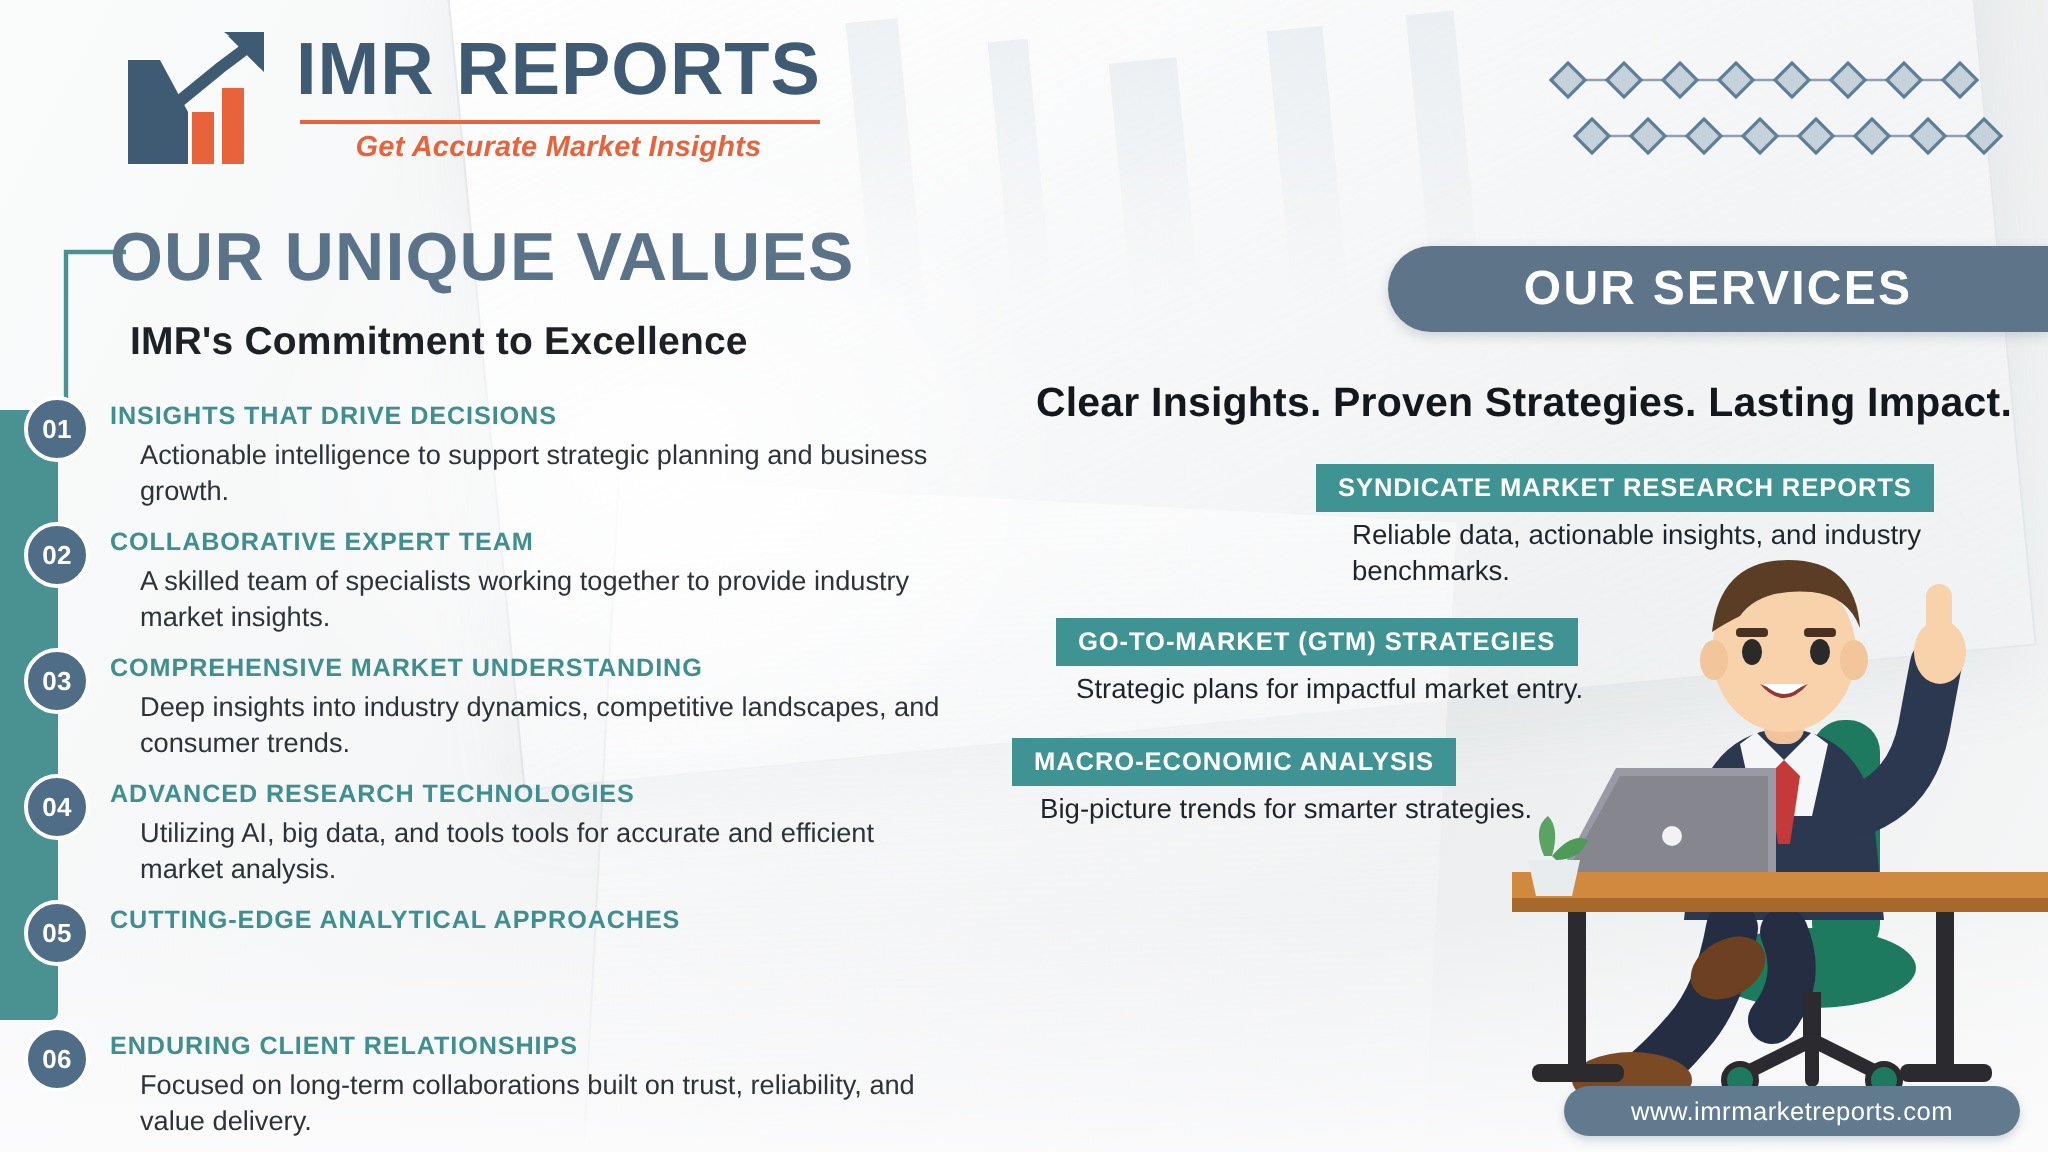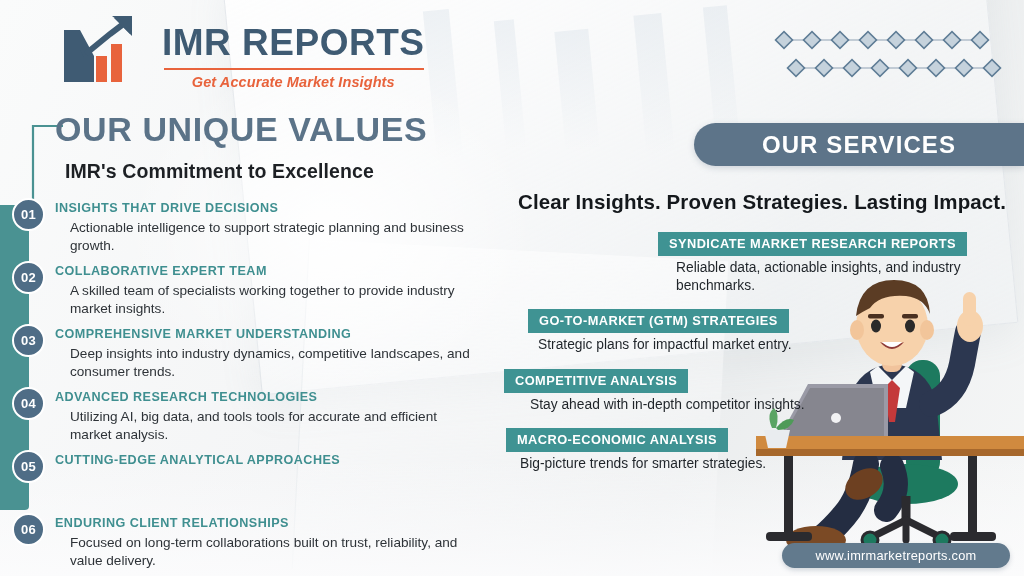--- a/index.html
+++ b/index.html
@@ -44,21 +44,21 @@
     border-left: 1px solid rgba(210,218,224,.35);
   }
   .vignette-bottom {
     position: absolute; left: 0; right: 0; bottom: 0; height: 120px;
     background: linear-gradient(180deg, rgba(255,255,255,0), rgba(252,252,253,.85));
   }
 
   
   .logo-block {
     position: absolute; left: 58px; top: 12px;
-    display: flex; align-items: flex-end; gap: 18px;
+    display: flex; align-items: flex-start; gap: 4px;
   }
   .logo-mark { width: 86px; height: 78px; display: block; }
   .logo-text { padding-top: 4px; }
   .logo-title {
     font-size: 37px; font-weight: 700; letter-spacing: .5px;
     color: #3f5b73; line-height: 1; white-space: nowrap;
   }
   .logo-rule { height: 1.6px; background: #e8633c; margin: 7px 0 4px 2px; }
   .logo-tag {
     font-size: 14.5px; font-style: italic; font-weight: 600;
@@ -365,24 +365,20 @@
     </div>
 
     <div class="svc-item svc-2">
     </div>
 
     <div class="svc-item svc-3">
       <div class="svc-tag">GO-TO-MARKET (GTM) STRATEGIES</div>
       <div class="svc-desc">Strategic plans for impactful market entry.</div>
     </div>
 
-    <div class="svc-item svc-4">
-      <div class="svc-tag">COMPETITIVE ANALYSIS</div>
-      <div class="svc-desc">Stay ahead with in-depth competitor insights.</div>
-    </div>
 
     <div class="svc-item svc-5">
       <div class="svc-tag">MACRO-ECONOMIC ANALYSIS</div>
       <div class="svc-desc">Big-picture trends for smarter strategies.</div>
     </div>
 
   </div>
 
   <div class="url-pill">
     <span>www.imrmarketreports.com</span>

